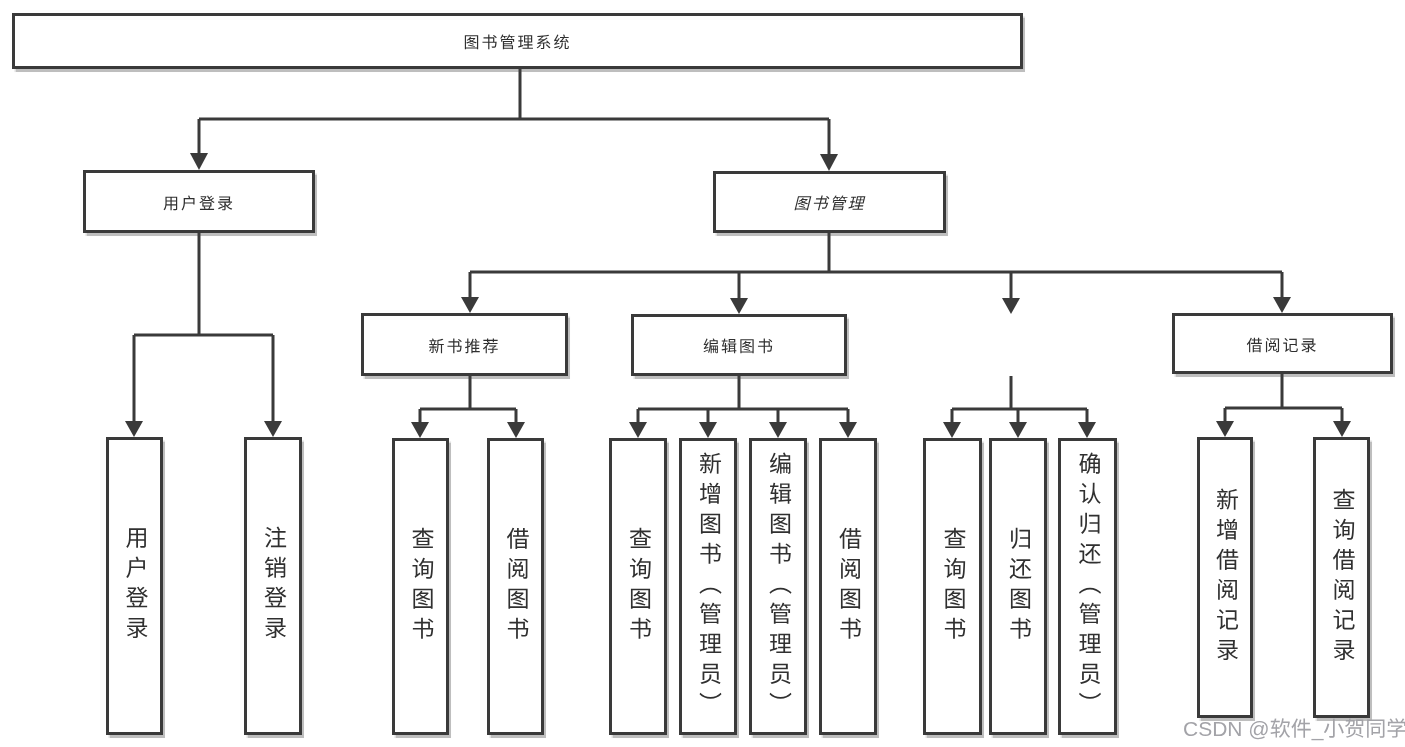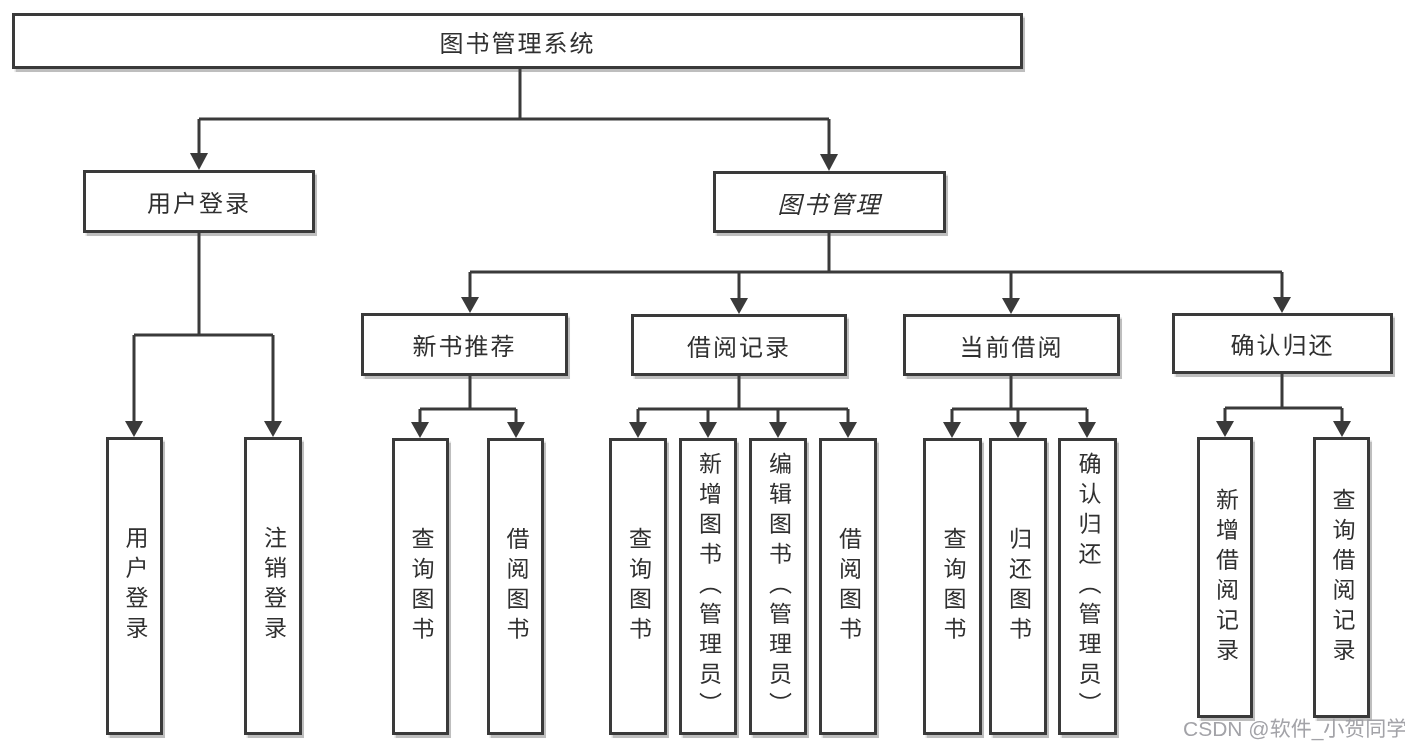--- a/index.html
+++ b/index.html
@@ -27,21 +27,21 @@
     position: absolute;
     box-sizing: border-box;
     background: #ffffff;
     border: 3px solid #3a3a3a;
     box-shadow: 1.5px 2.5px 1px rgba(70,70,70,0.35);
     display: flex;
     align-items: center;
     justify-content: center;
   }
   .hbox span {
-    font-size: 24px;
+    font-size: 16px;
     letter-spacing: 2px;
     white-space: nowrap;
     color: #303030;
   }
   .vbox span {
     writing-mode: vertical-rl;
     text-orientation: mixed;
     font-size: 23px;
     letter-spacing: 7px;
     color: #303030;
@@ -106,27 +106,24 @@
     <span>用户登录</span>
   </div>
   <div class="hbox" style="left:713px; top:171px; width:233px; height:62px;font-style:italic;">
     <span>图书管理</span>
   </div>
 
   <div class="hbox" style="left:361px; top:313px; width:207px; height:63px;">
     <span>新书推荐</span>
   </div>
   <div class="hbox" style="left:631px; top:314px; width:216px; height:62px;">
-    <span>借阅记录</span>
-  </div>
-  <div class="hbox" style="left:903px; top:314px; width:217px; height:62px;">
-    <span>当前借阅</span>
+    <span>编辑图书</span>
   </div>
   <div class="hbox" style="left:1172px; top:313px; width:221px; height:61px;">
-    <span>确认归还</span>
+    <span>借阅记录</span>
   </div>
 
   <div class="vbox" style="left:106px; top:437px; width:57px; height:298px;">
     <span>用户登录</span>
   </div>
   <div class="vbox" style="left:244px; top:437px; width:58px; height:298px;">
     <span>注销登录</span>
   </div>
 
   <div class="vbox" style="left:392px; top:438px; width:57px; height:297px;">

